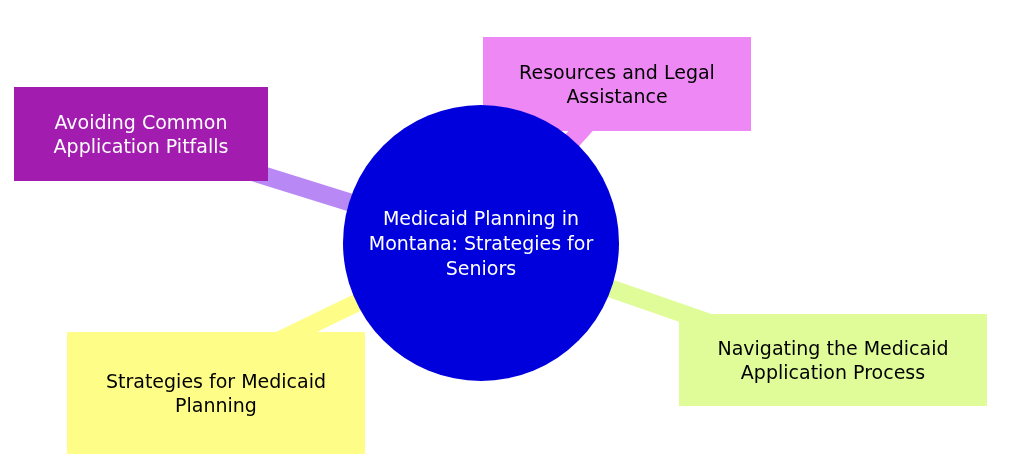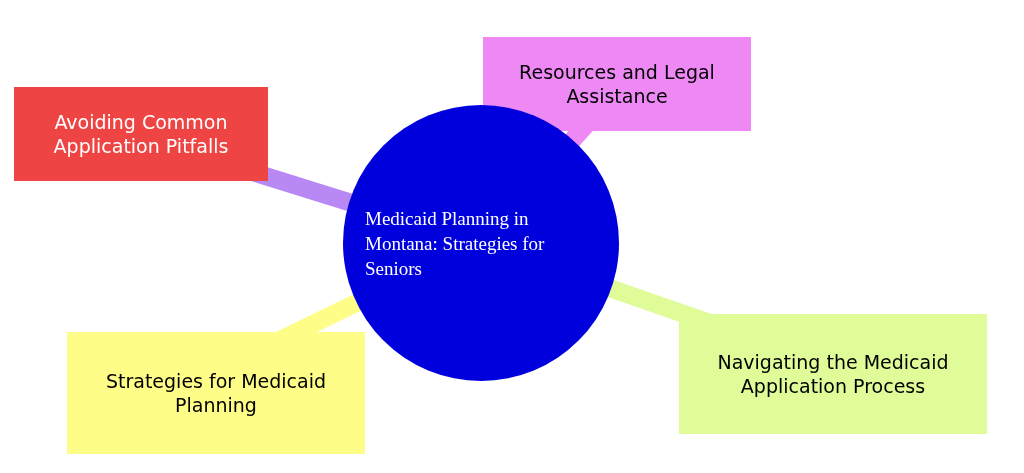--- a/index.html
+++ b/index.html
@@ -3,42 +3,42 @@
 <meta charset="utf-8">
 <style>
   html, body { margin:0; padding:0; background:#ffffff; }
   body { width:1024px; height:473px; position:relative; overflow:hidden;
          font-family:"DejaVu Sans", sans-serif; }
   svg.links { position:absolute; left:0; top:0; width:1024px; height:473px; }
   .node { position:absolute; box-sizing:border-box; display:flex;
           align-items:center; justify-content:center; text-align:center;
           font-size:19px; line-height:24px; padding:16px 16px; }
   .root { position:absolute; border-radius:50%; background:#0000dd; color:#ffffff;
-          display:flex; align-items:center; justify-content:center; text-align:left;
-          font-size:19px; line-height:25px; box-sizing:border-box; padding:0 22px;font-family:Liberation Serif, serif; }
+          display:flex; align-items:center; justify-content:center; text-align:center;
+          font-size:19px; line-height:25px; box-sizing:border-box; padding:0 22px; }
 </style>
 </head>
 <body>
 
 <svg class="links" viewBox="0 0 1024 473">
   <line x1="480" y1="243" x2="595" y2="115" stroke="#ee88f5" stroke-width="18"></line>
   <line x1="480" y1="243" x2="230" y2="165" stroke="#b888f5" stroke-width="18"></line>
   <line x1="480" y1="243" x2="730" y2="330" stroke="#e0fc98" stroke-width="18"></line>
   <line x1="480" y1="243" x2="280" y2="340" stroke="#fdfd88" stroke-width="18"></line>
 </svg>
 
 <div class="node" style="left:483px; top:37px; width:268px; height:94px; background:#ee88f5; color:#000;">
   <span>Resources and Legal Assistance</span>
 </div>
 
-<div class="node" style="left:14px; top:87px; width:254px; height:94px; background:#ef4444; color:#fff;">
+<div class="node" style="left:14px; top:87px; width:254px; height:94px; background:#a21caf; color:#fff;">
   <span>Avoiding Common Application Pitfalls</span>
 </div>
 
-<div class="node" style="left:679px; top:314px; width:308px; height:120px; background:#e0fc98; color:#000;">
+<div class="node" style="left:679px; top:314px; width:308px; height:92px; background:#e0fc98; color:#000;">
   <span>Navigating the Medicaid Application Process</span>
 </div>
 
 <div class="node" style="left:67px; top:332px; width:298px; height:122px; background:#fdfd88; color:#000;">
   <span>Strategies for Medicaid Planning</span>
 </div>
 
 <div class="root" style="left:343px; top:105px; width:276px; height:276px;">
   <span>Medicaid Planning in Montana: Strategies for Seniors</span>
 </div>

